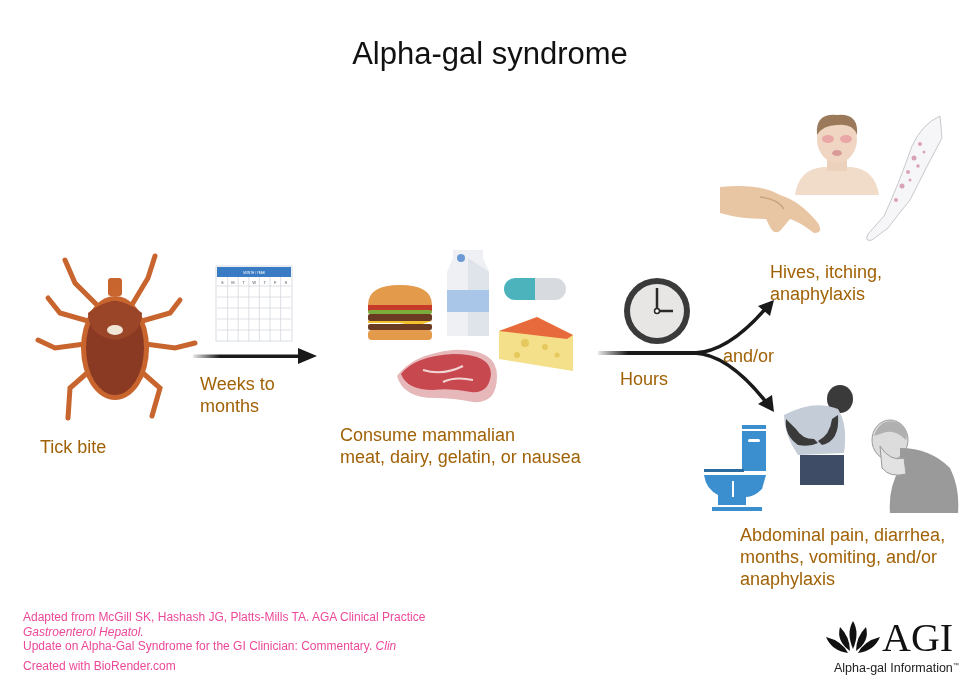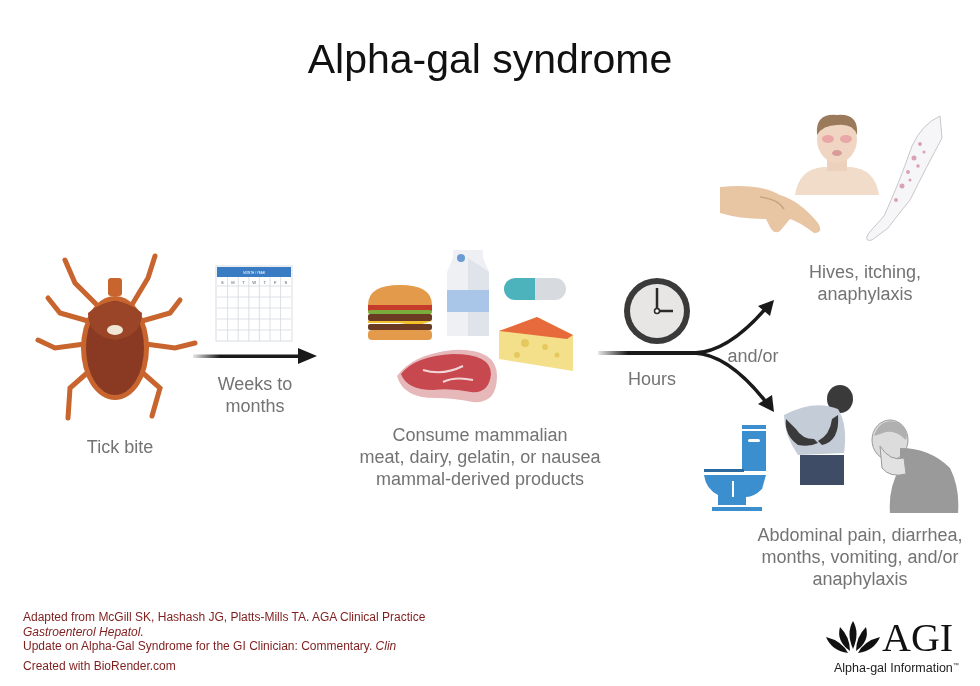--- a/index.html
+++ b/index.html
@@ -1,21 +1,21 @@
 <!DOCTYPE html>
 <html><head>
 <meta charset="utf-8">
 <style>
   html, body { margin:0; padding:0; background:#ffffff; }
   body { width:980px; height:686px; position:relative; overflow:hidden;
          font-family:"Liberation Sans", sans-serif; color:#1a1a1a; }
   .abs { position:absolute; }
-  .title { left:0; width:980px; top:36px; text-align:center; font-size:41px; color:#111; }
-  .label { text-align:center; font-size:18px; line-height:22px; color:#737373; }
-  .small { font-size:12px; line-height:14.5px; color:#7f1d1d; }
+  .title { left:0; width:980px; top:36px; text-align:center; font-size:31px; color:#111; }
+  .label { font-size:18px; line-height:22px; color:#a16207; }
+  .small { font-size:12px; line-height:14.5px; color:#ec4899; }
   svg { position:absolute; overflow:visible; }
   .cal-head-txt { font-size:3px; fill:#fff; font-family:"Liberation Sans", sans-serif; }
   .cal-day { font-size:4px; fill:#555; font-family:"Liberation Sans", sans-serif; text-anchor:middle; }
   .agi-word { font-family:"Liberation Serif", serif; font-size:40px; fill:#111; }
   .agi-sub { font-size:12.5px; color:#222; }
 </style>
 </head>
 <body>
 
 <div class="abs title">Alpha-gal syndrome</div>
@@ -110,21 +110,20 @@
     <circle cx="60" cy="38" r="2.5" fill="#e5c95e"></circle>
 </svg>
 <svg style="left:393px;top:346px" width="108" height="60" viewBox="0 0 108 60">
   <path d="M4 30 Q20 8 60 4 Q104 2 104 30 Q104 58 80 56 Q60 52 42 52 Q10 52 4 30 Z" fill="#e6b8ba"></path>
   <path d="M8 28 Q22 10 60 8 Q98 8 98 28 Q96 48 78 46 Q58 42 40 44 Q14 44 8 28 Z" fill="#c8484f"></path>
   <path d="M30 24 Q50 30 70 20 M50 36 Q62 30 80 34" stroke="#f1d6d6" stroke-width="2" fill="none"></path>
 </svg>
 <div class="abs label" style="left:340px;top:424px;width:280px">
   <div>Consume mammalian</div>
   <div>meat, dairy, gelatin, or nausea</div>
-  <div>mammal-derived products</div>
 </div>
 
 <svg style="left:622px;top:276px" width="70" height="70" viewBox="0 0 70 70">
   <circle cx="35" cy="35" r="33" fill="#3a3a3a"></circle>
   <circle cx="35" cy="35" r="27" fill="#e8e6e4"></circle>
   <line x1="35" y1="35" x2="35" y2="12" stroke="#2a2a2a" stroke-width="2.5"></line>
   <line x1="35" y1="35" x2="51" y2="35" stroke="#2a2a2a" stroke-width="2.5"></line>
   <circle cx="35" cy="35" r="2.5" fill="#fff" stroke="#2a2a2a" stroke-width="1.5"></circle>
 </svg>
 

